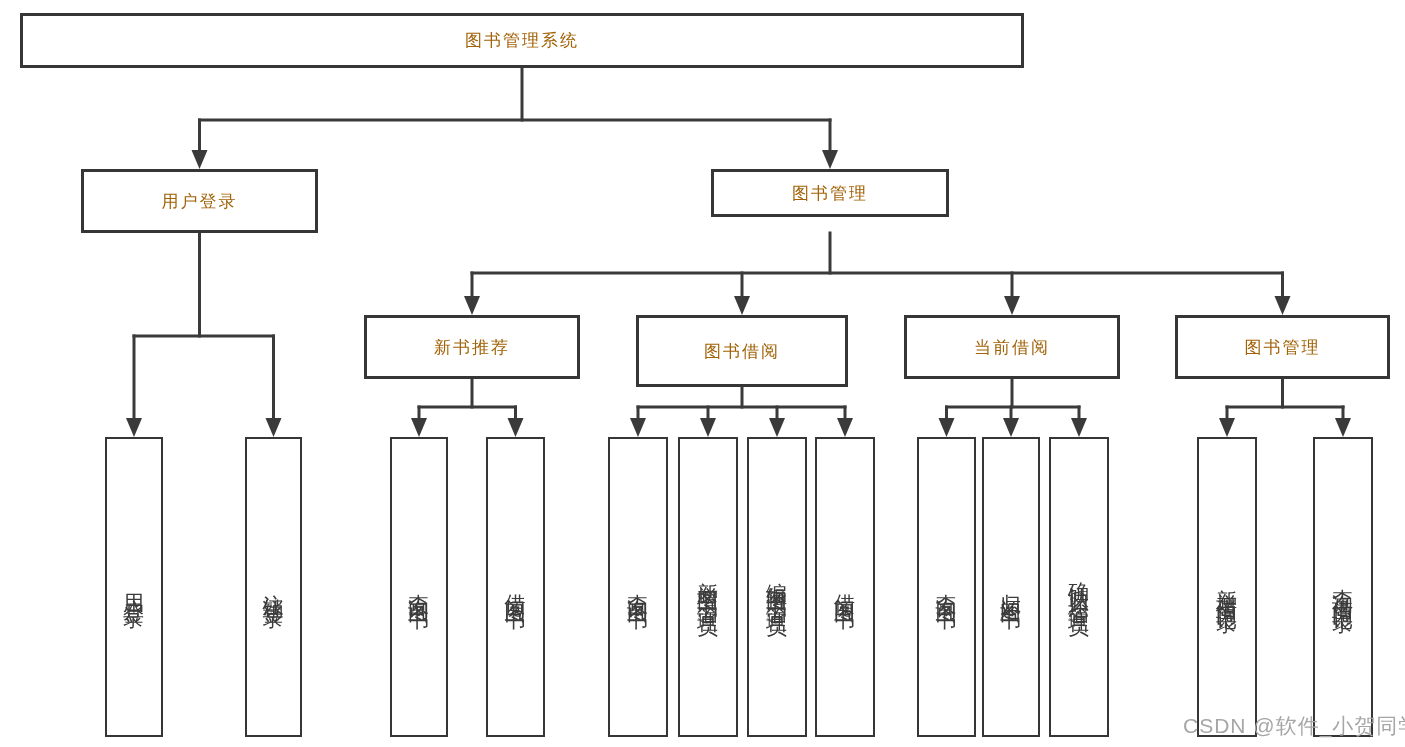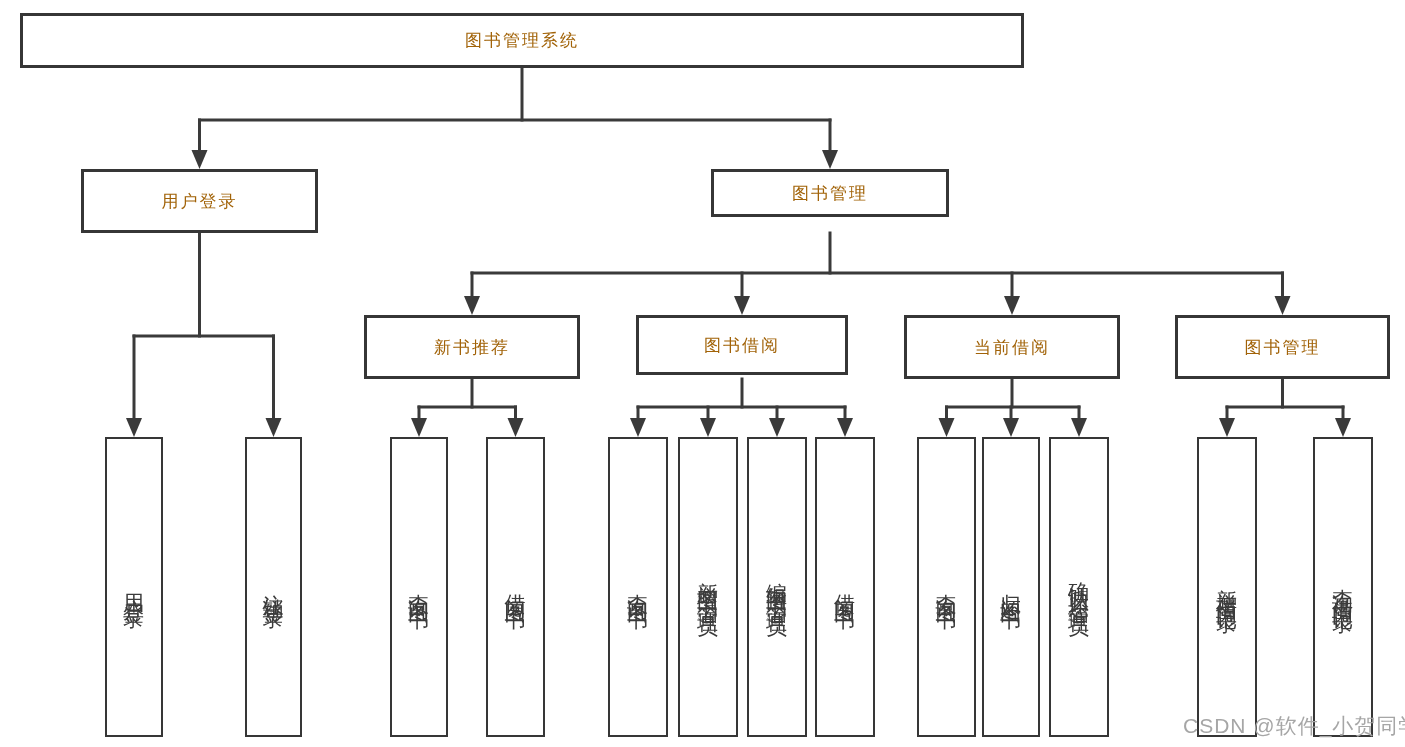--- a/index.html
+++ b/index.html
@@ -146,21 +146,21 @@
   <div class="hbox" style="left:81px; top:169px; width:237px; height:64px;">
     <span>用户登录</span>
   </div>
   <div class="hbox" style="left:711px; top:169px; width:238px; height:48px;">
     <span>图书管理</span>
   </div>
 
   <div class="hbox" style="left:364px; top:315px; width:216px; height:64px;text-align:right;">
     <span>新书推荐</span>
   </div>
-  <div class="hbox" style="left:636px; top:315px; width:212px; height:60px;align-items:center;">
+  <div class="hbox" style="left:636px; top:315px; width:212px; height:72px;align-items:center;">
     <span>图书借阅</span>
   </div>
   <div class="hbox" style="left:904px; top:315px; width:216px; height:64px;">
     <span>当前借阅</span>
   </div>
   <div class="hbox" style="left:1175px; top:315px; width:215px; height:64px;">
     <span>图书管理</span>
   </div>
 
   <div class="vbox" style="left:105px; width:58px;">

